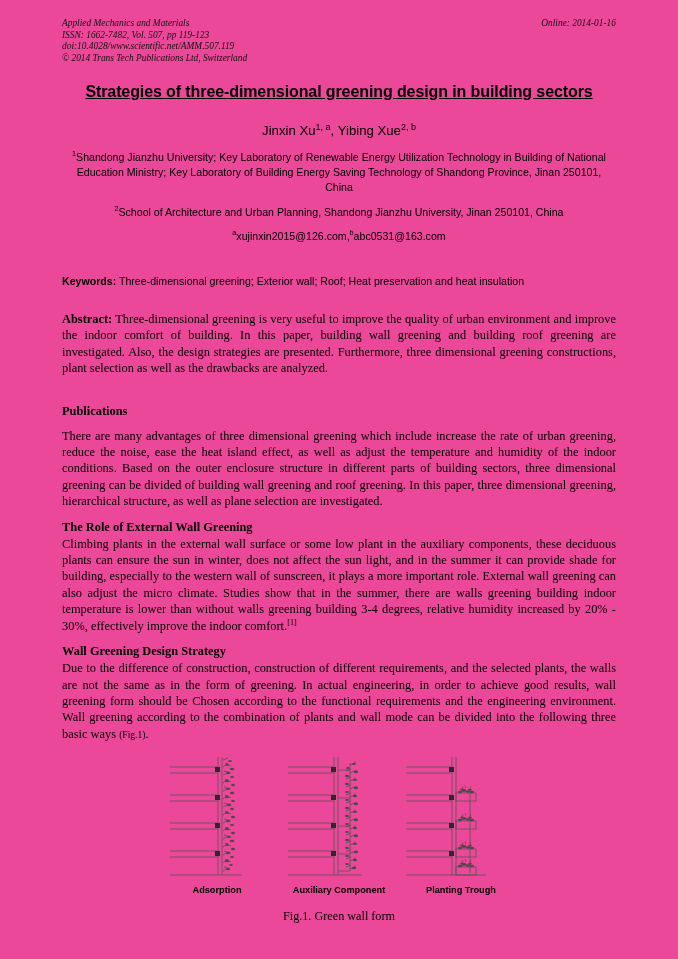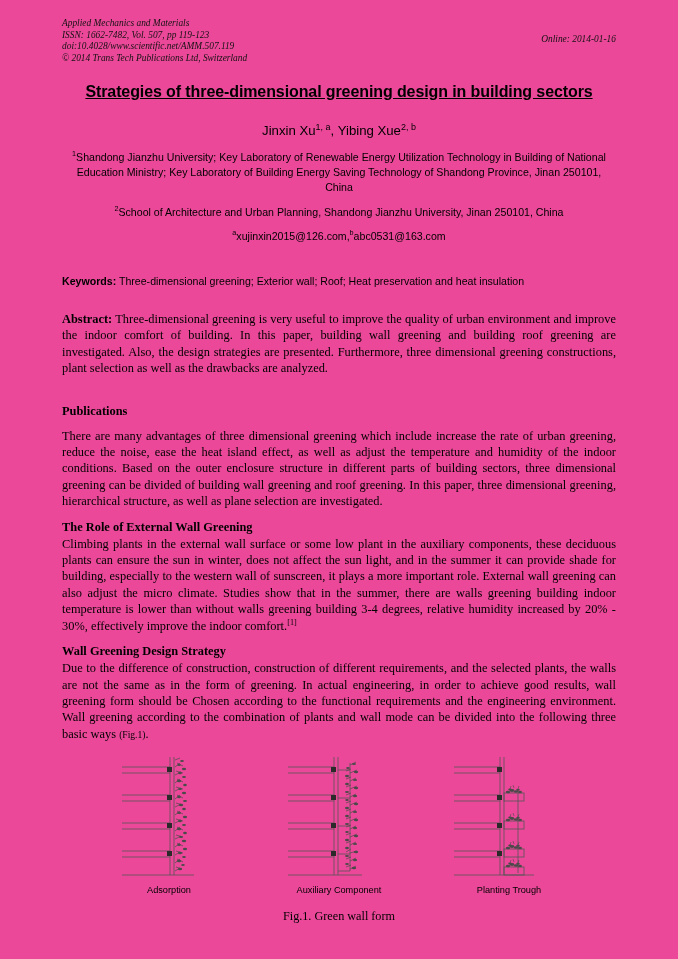--- a/index.html
+++ b/index.html
@@ -30,21 +30,21 @@
     font-style: italic;
     font-size: 9.4px;
     line-height: 11.6px;
     color: #111;
     height: 52px;
   }
   .journal-header .lines { width: 430px; }
   .journal-header .online {
     position: absolute;
     right: 0;
-    top: 16px;
+    top: 0;
     font-style: italic;
     font-size: 9.4px;
     white-space: nowrap;
   }
 
   
   .title {
     text-align: center;
     font-family: "Liberation Sans", sans-serif;
     font-weight: bold;
@@ -130,21 +130,21 @@
 
   
   .figure {
     margin-top: 10px;
     width: 100%;
   }
   .fig-row {
     display: flex;
     justify-content: center;
     align-items: flex-end;
-    gap: 48px;
+    font-weight: bold;
   }
   .fig-panel {
     width: 122px;
     text-align: center;
   }
   .fig-panel svg { display: block; margin: 0 auto; }
   .fig-label {
     font-family: "Liberation Sans", sans-serif;
     font-size: 9.2px;
     line-height: 12px;

